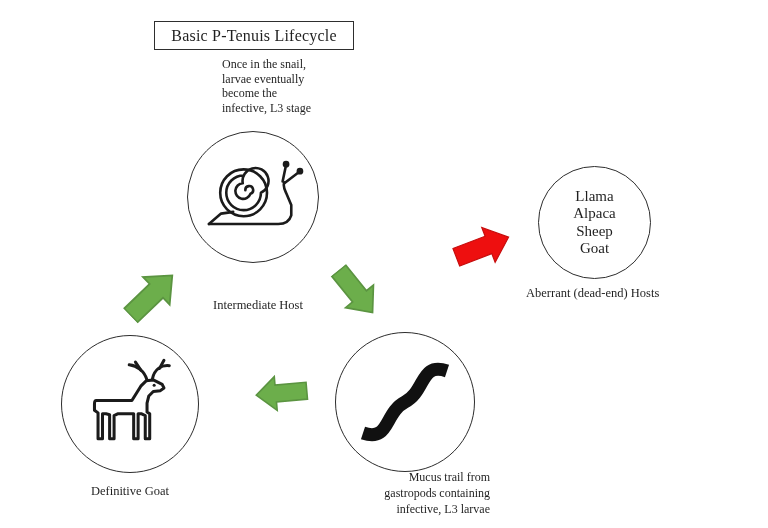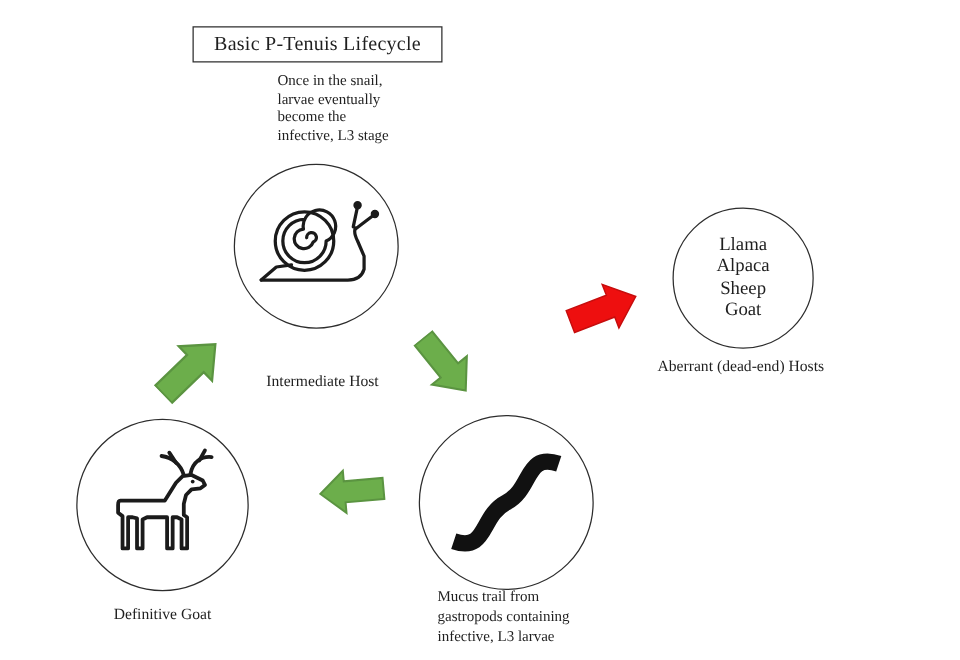--- a/index.html
+++ b/index.html
@@ -32,21 +32,21 @@
   .mucus-svg{left:-1px;top:-1px;}
 
   .hosts-text{
     font-weight:normal;font-size:15px;line-height:17.5px;text-align:center;white-space:pre-line;
   }
 
   .caption{position:absolute;font-size:12.5px;text-align:center;white-space:pre-line;}
   .caption-intermediate{left:192px;top:262px;width:132px;margin-top:36px;}
   .caption-definitive{left:65px;top:484px;width:130px;}
   .caption-aberrant{left:526px;top:286px;width:220px;text-align:left;}
-  .caption-mucus{left:350px;top:469px;width:140px;text-align:left;font-size:12px;line-height:16px;}
+  .caption-mucus{left:350px;top:469px;width:140px;text-align:right;font-size:12px;line-height:16px;}
 
   .arrow{position:absolute;}
 </style>
 </head>
 <body>
 
 <div class="canvas">
 
   <div class="title-box">
     <span>Basic P-Tenuis Lifecycle</span>

